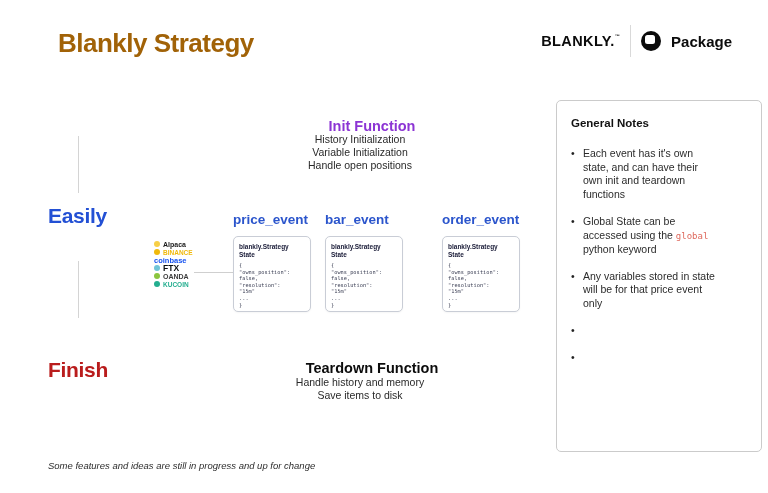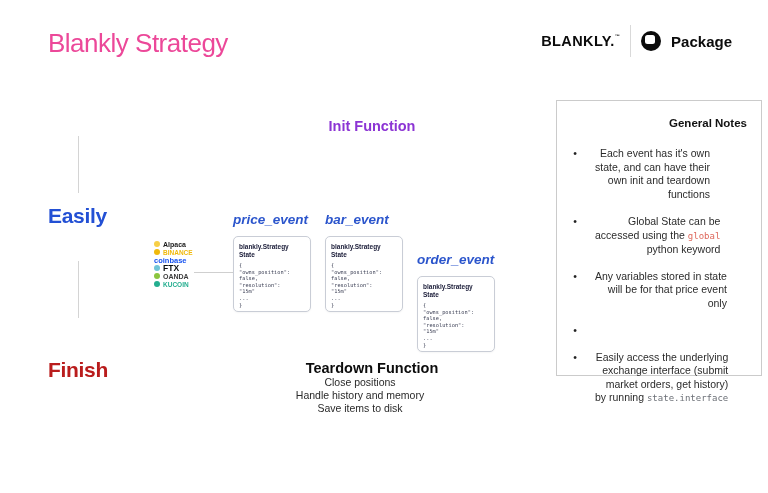--- a/index.html
+++ b/index.html
@@ -1,21 +1,21 @@
 <!DOCTYPE html>
 <html><head>
 <meta charset="utf-8">
 <style>
   html,body{margin:0;padding:0;background:#fff;}
   .canvas{position:relative;width:768px;height:493px;background:#ffffff;overflow:hidden;
           font-family:"Liberation Sans", sans-serif;color:#111;}
 
   
-  .page-title{position:absolute;left:48px;top:28px;font-size:26px;font-weight:normal;
-              letter-spacing:-0.5px;color:#ec4899;margin:0;}
+  .page-title{position:absolute;left:58px;top:28px;font-size:26px;font-weight:bold;
+              letter-spacing:-0.5px;color:#a16207;margin:0;}
   .logo{position:absolute;top:24px;right:36px;display:flex;align-items:center;gap:10px;height:34px;}
   .brand{font-size:14.5px;font-weight:bold;letter-spacing:0.4px;color:#0b0b0b;}
   .brand .tm{font-size:5px;vertical-align:top;}
   .logo-sep{width:1px;height:32px;background:#d9d9d9;}
   .pkg-icon{position:relative;width:20px;height:20px;background:#0b0b0b;border-radius:50%;display:inline-block;}
   .pkg-icon::before{content:"";position:absolute;left:4px;top:4px;width:10px;height:9px;
                     background:#fff;border-radius:2.5px;}
   .pkg-label{font-size:15px;font-weight:bold;color:#0b0b0b;}
 
   
@@ -40,34 +40,34 @@
   .fn-items-teardown{top:376px;}
 
   
   .exchanges{position:absolute;left:154px;top:240px;display:flex;flex-direction:column;gap:0;}
   .ex-row{display:flex;align-items:center;gap:3px;height:8px;}
   .ex-icon{width:6px;height:6px;border-radius:50%;display:inline-block;flex:none;}
   .ex-label{font-size:7px;font-weight:bold;white-space:nowrap;}
 
   
   .evcol{position:absolute;top:212px;width:78px;}
-  .evcol-1{left:233px;} .evcol-2{left:325px;} .evcol-3{left:417px;margin-top:40px;}
-  .ev-header{font-size:13.5px;font-weight:bold;color:#2b55cc;white-space:nowrap;margin:0 0 9px 0;font-style:italic;}
+  .evcol-1{left:233px;} .evcol-2{left:325px;} .evcol-3{left:442px;}
+  .ev-header{font-size:13.5px;font-weight:bold;color:#2b55cc;white-space:nowrap;margin:0 0 9px 0;}
   .codebox{width:78px;height:76px;box-sizing:border-box;border:1px solid #c9cdd6;border-radius:5px;
            background:#fff;padding:6px 5px;box-shadow:0 1px 2px rgba(0,0,0,0.04);}
   .codebox-title{font-size:6.5px;line-height:7.5px;font-weight:bold;color:#1a1c38;
                  white-space:pre-line;margin-bottom:4px;}
   .codeline span{display:block;font-family:"DejaVu Sans Mono", monospace;font-size:5.3px;
                  line-height:6.6px;color:#3d4156;white-space:nowrap;}
 
   
-  .notes{position:absolute;left:556px;top:100px;width:206px;height:276px;box-sizing:border-box;
-         border:1px solid #cbcbcb;border-radius:0;background:#fff;padding:16px 14px;text-align:right;}
+  .notes{position:absolute;left:556px;top:100px;width:206px;height:352px;box-sizing:border-box;
+         border:1px solid #cbcbcb;border-radius:5px;background:#fff;padding:16px 14px;}
   .notes-title{margin:0 0 18px 0;font-size:11.5px;font-weight:bold;color:#111;}
-  .bullet{display:flex;gap:18px;margin-bottom:13px;}
+  .bullet{display:flex;gap:6px;margin-bottom:13px;}
   .b-dot{flex:none;width:6px;color:#222;font-size:10.5px;line-height:13.5px;}
   .b-dot::before{content:"\2022";}
   .b-text{font-size:10.5px;line-height:13.5px;color:#2b2b2b;white-space:pre-line;}
   .icode{font-family:"DejaVu Sans Mono", monospace;font-size:9px;color:#6b6f76;}
 
   
   .footer{position:absolute;left:48px;top:460px;font-size:9.5px;font-style:italic;color:#2d2d2d;}
 </style>
 </head>
 <body>
@@ -78,20 +78,25 @@
 
   <div class="logo">
     <span class="brand"><span>BLANKLY.</span><sup class="tm">™</sup></span>
     <span class="logo-sep"></span>
     <span class="pkg-icon"></span>
     <span class="pkg-label">Package</span>
   </div>
 
   <div class="vline vline-1"></div>
   <h3 class="fn-title fn-init">Init Function</h3>
+  <div class="fn-items fn-items-init">
+      <div class="fn-item"><span>History Initialization</span></div>
+      <div class="fn-item"><span>Variable Initialization</span></div>
+      <div class="fn-item"><span>Handle open positions</span></div>
+    </div>
 
   <h2 class="sec-label sec-cycle">Easily</h2>
   <div class="vline vline-2"></div>
 
   <div class="exchanges">
       <div class="ex-row">
       <span class="ex-icon" style="background: rgb(247, 207, 71);"></span>
       <span class="ex-label" style="color: rgb(26, 26, 26); font-weight: 700; font-size: 7px;">Alpaca</span>
     </div>
       <div class="ex-row">
@@ -206,21 +211,20 @@
           <div class="codeline">
             <span>}</span>
           </div>
         </div>
     </div>
   </div>
 
   <h2 class="sec-label sec-finish">Finish</h2>
   <h3 class="fn-title fn-teardown">Teardown Function</h3>
   <div class="fn-items fn-items-teardown">
-      <div class="fn-item"><span>Close positions</span></div>
       <div class="fn-item"><span>Handle history and memory</span></div>
       <div class="fn-item"><span>Save items to disk</span></div>
     </div>
 
   <div class="notes">
     <h4 class="notes-title">General Notes</h4>
     <div>
         <div class="bullet">
         <span class="b-dot"></span>
         <span class="b-text"><span>Each event has it's own
@@ -238,22 +242,19 @@
         <span class="b-dot"></span>
         <span class="b-text"><span>Any variables stored in state
 will be for that price event
 only</span><span class="icode"></span><span></span></span>
       </div>
         <div class="bullet">
         <span class="b-dot"></span>
       </div>
         <div class="bullet">
         <span class="b-dot"></span>
-        <span class="b-text"><span>Easily access the underlying
-exchange interface (submit
-market orders, get history)
-by running </span><span class="icode">state.interface</span><span></span></span>
-      </div>
-      </div>
-  </div>
-
+      </div>
+      </div>
+  </div>
+
+  <div class="footer">Some features and ideas are still in progress and up for change</div>
 
 </div>
 
 </body></html>

